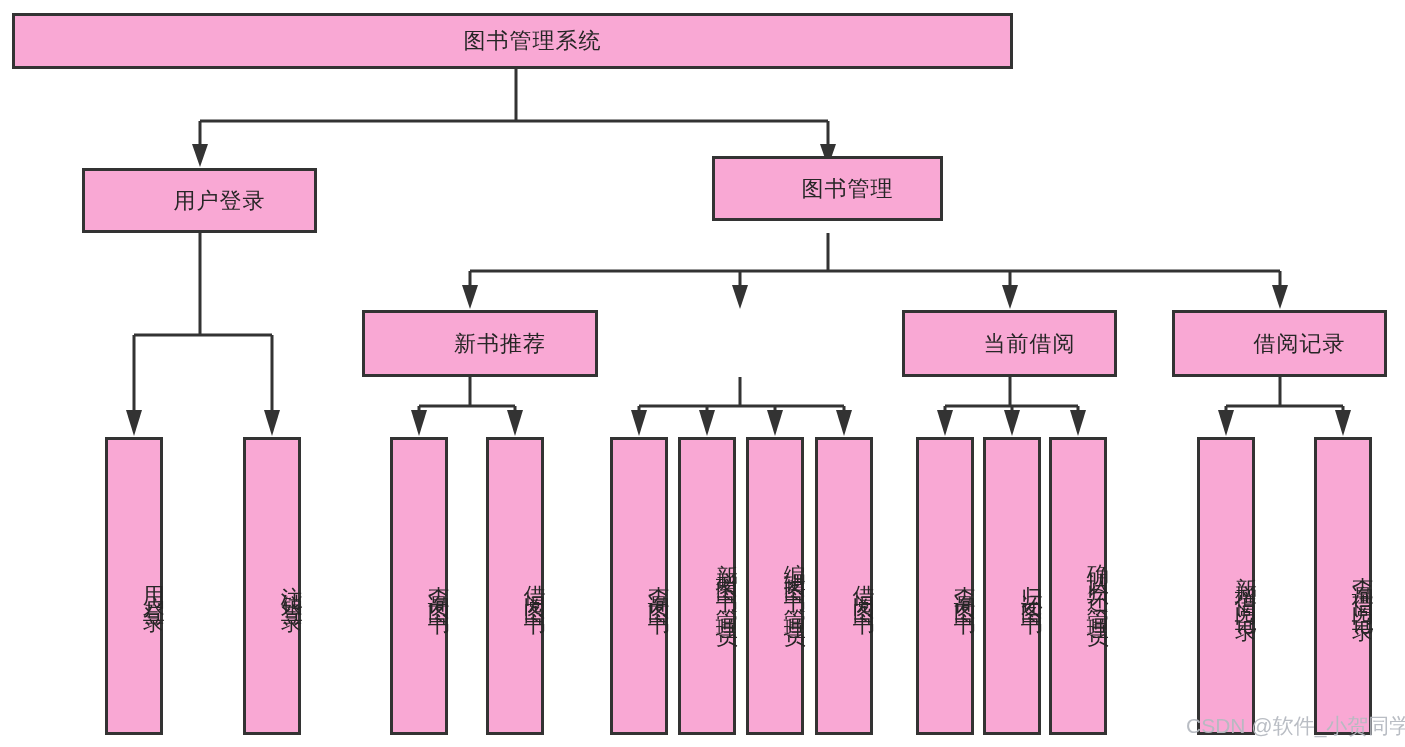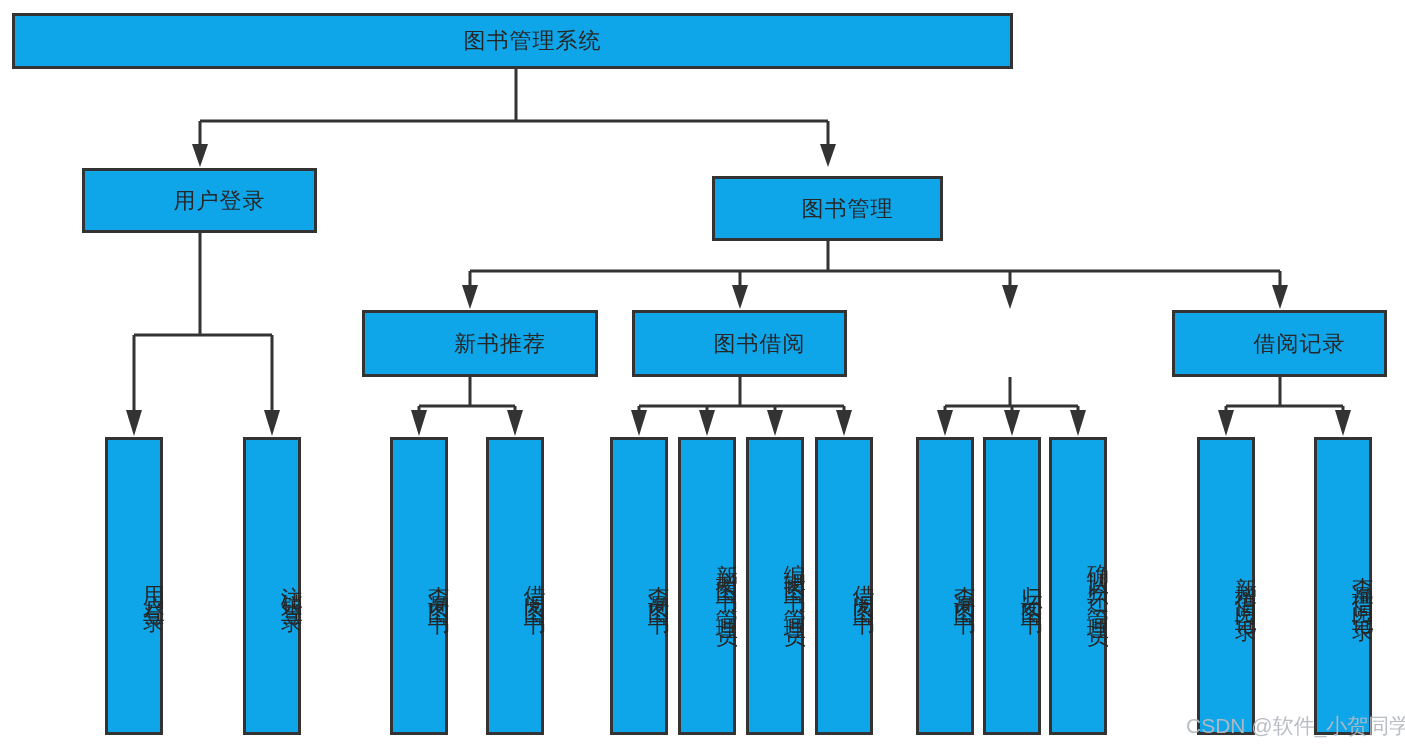--- a/index.html
+++ b/index.html
@@ -4,21 +4,21 @@
 <style>
   html,body{margin:0;padding:0;background:#ffffff;}
   .canvas{
     position:relative;width:1405px;height:747px;background:#ffffff;
     font-family:"Liberation Sans","DejaVu Sans",sans-serif;
     overflow:hidden;
   }
   .wires{position:absolute;left:0;top:0;z-index:1;}
   .box{
     position:absolute;box-sizing:border-box;z-index:2;
-    border:3px solid #333333;background:#0ea5e9;color:#262626;
+    border:3px solid #333333;background:#f9a8d4;color:#262626;
     display:flex;align-items:center;justify-content:center;padding-left:40px;
   }
   .hlabel{font-size:22px;letter-spacing:1px;white-space:nowrap;}
   .vtext{
     writing-mode:vertical-rl;text-orientation:mixed;
     font-size:22px;letter-spacing:9px;line-height:1.15;white-space:nowrap;
   }
   .watermark{
     position:absolute;left:1186px;top:712px;z-index:6;
     font-size:21px;color:#b6bac1;white-space:nowrap;opacity:.95;
@@ -72,29 +72,29 @@
     </g>
   </svg>
 
   <div class="box" style="left:12px;top:13px;width:1001px;height:56px;">
     <span class="hlabel">图书管理系统</span>
   </div>
 
   <div class="box" style="left:82px;top:168px;width:235px;height:65px;">
     <span class="hlabel">用户登录</span>
   </div>
-  <div class="box" style="left:712px;top:176px;width:231px;height:65px;">
+  <div class="box" style="left:712px;top:156px;width:231px;height:65px;">
     <span class="hlabel">图书管理</span>
   </div>
 
   <div class="box" style="left:362px;top:310px;width:236px;height:67px;">
     <span class="hlabel">新书推荐</span>
   </div>
-  <div class="box" style="left:632px;top:310px;width:215px;height:67px;">
-    <span class="hlabel">图书借阅</span>
+  <div class="box" style="left:902px;top:310px;width:215px;height:67px;">
+    <span class="hlabel">当前借阅</span>
   </div>
   <div class="box" style="left:1172px;top:310px;width:215px;height:67px;">
     <span class="hlabel">借阅记录</span>
   </div>
 
   <div class="box" style="left:105px;top:437px;width:58px;height:298px;">
     <span class="vtext">用户登录</span>
   </div>
   <div class="box" style="left:243px;top:437px;width:58px;height:298px;">
     <span class="vtext">注销登录</span>

